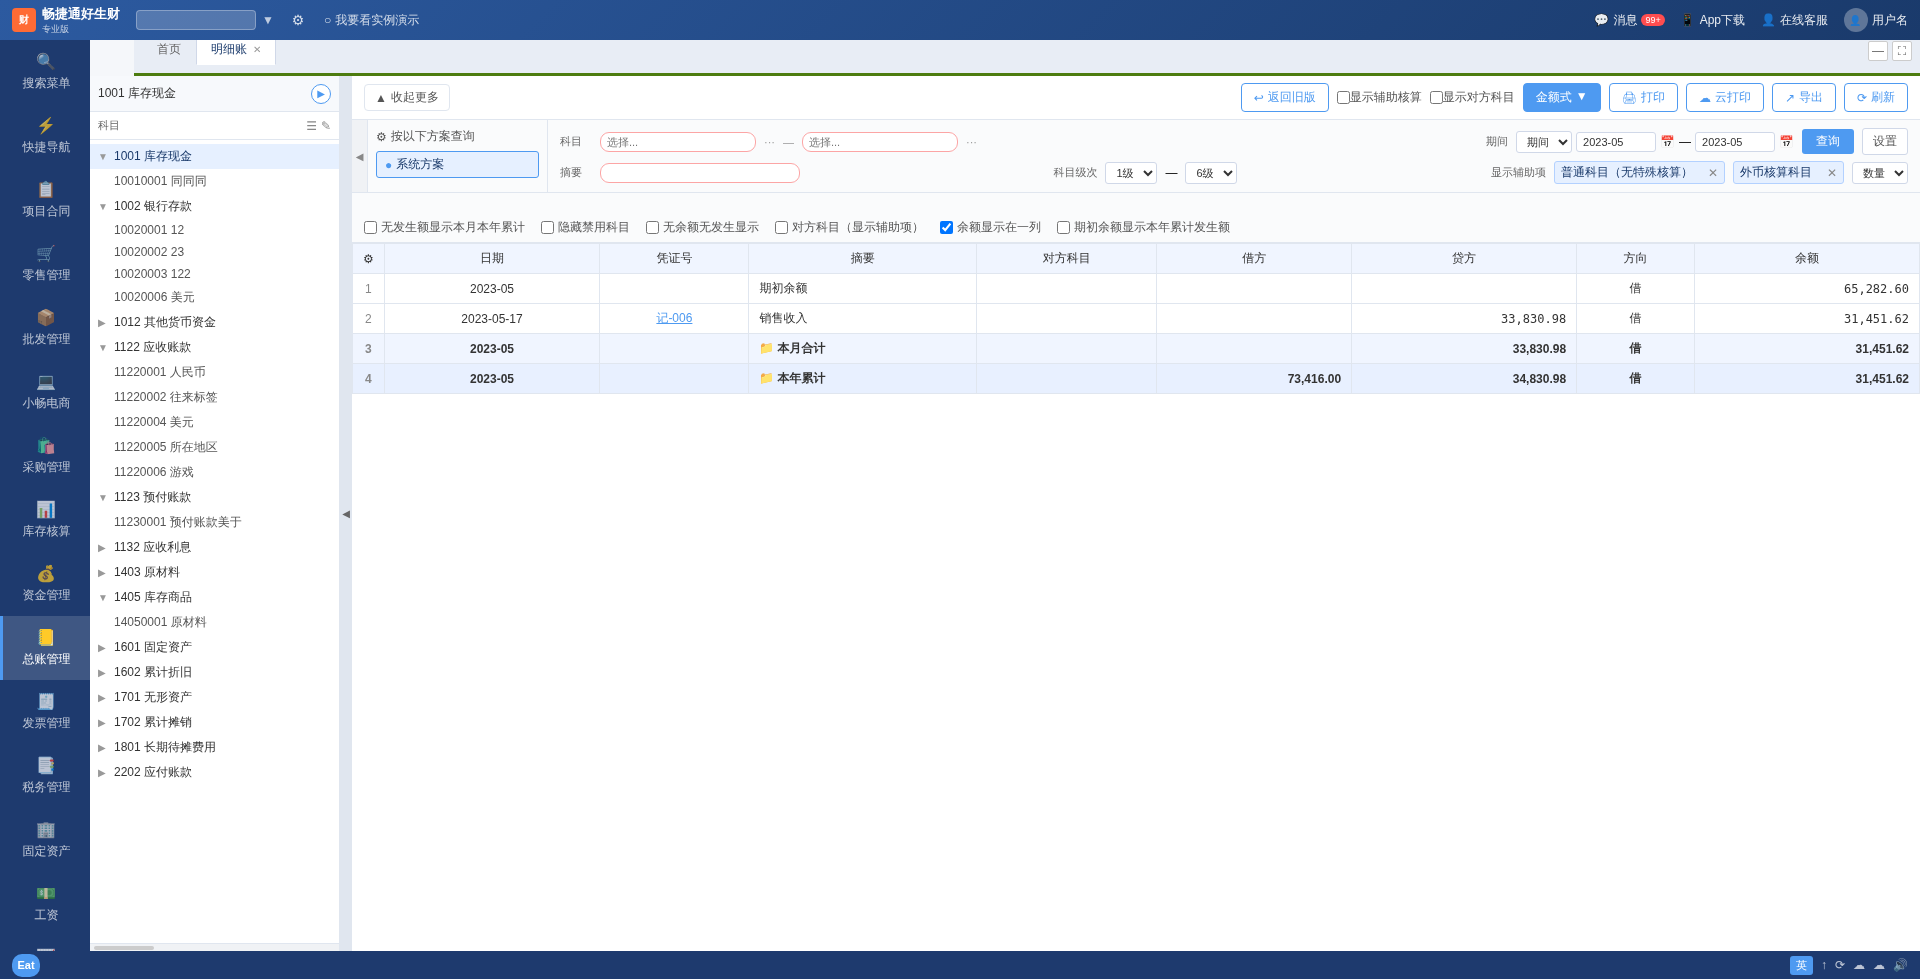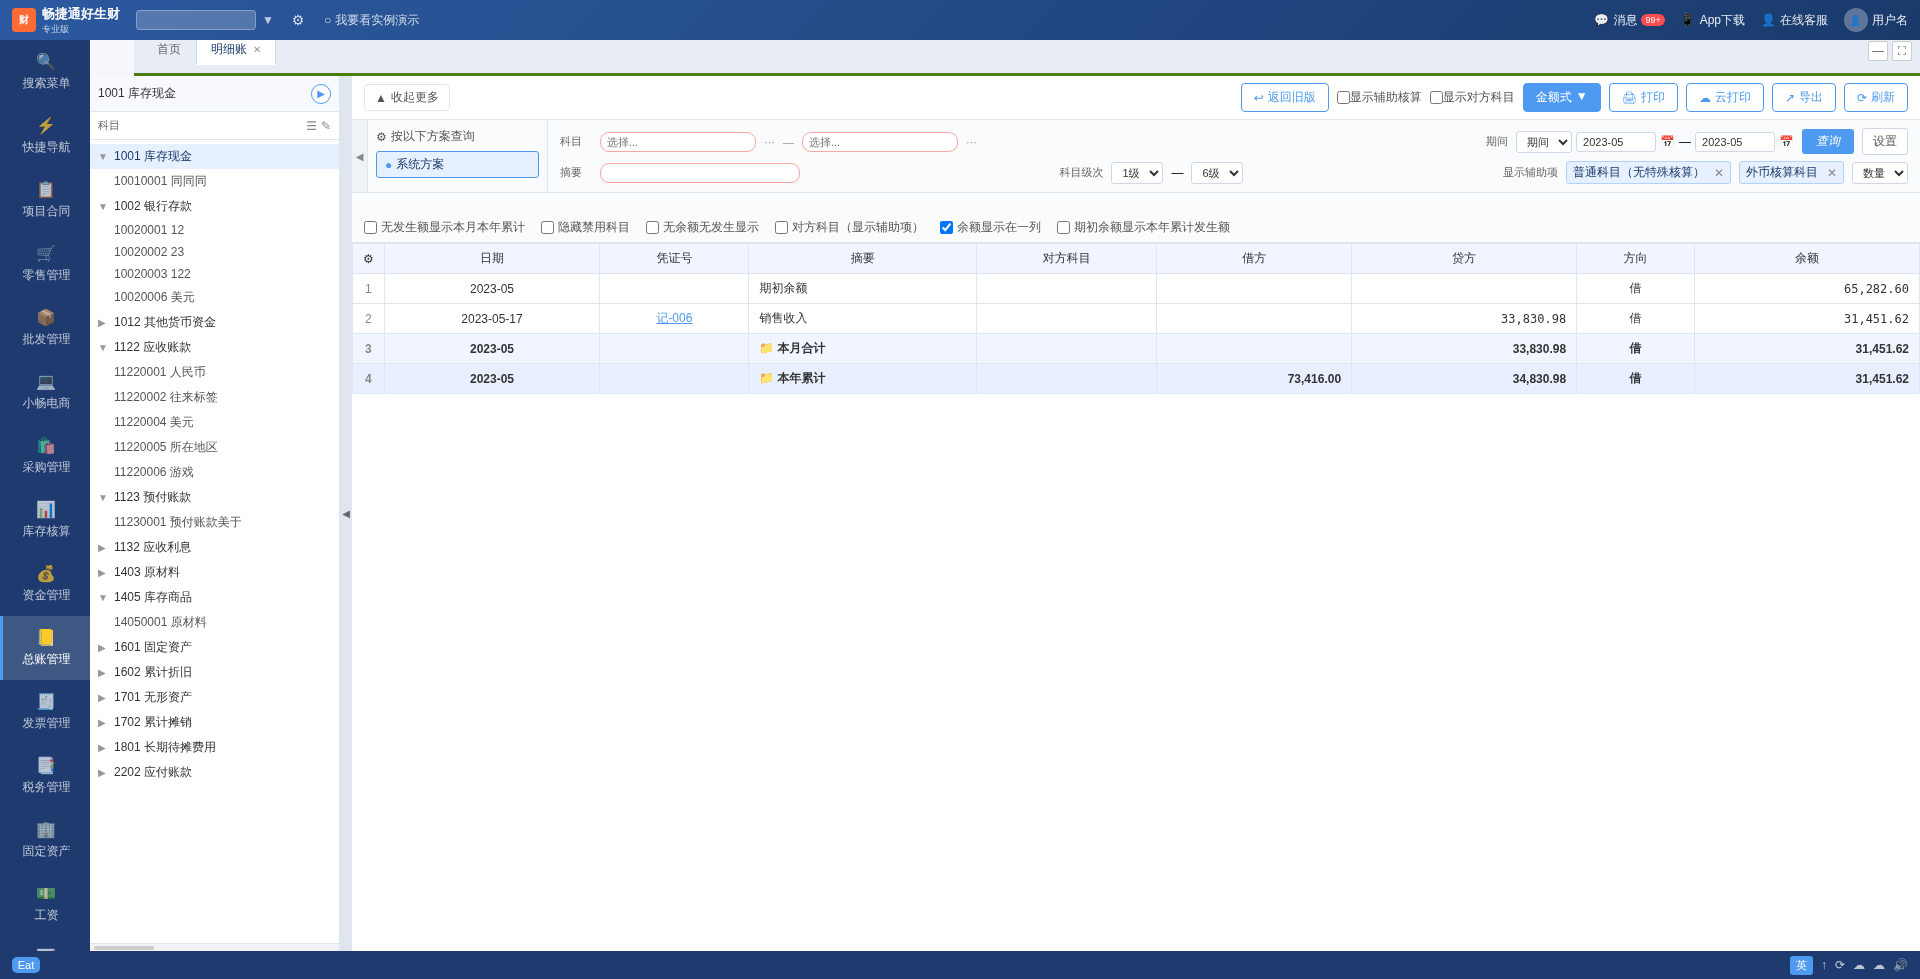--- a/index.html
+++ b/index.html
@@ -390,21 +390,21 @@
       padding: 3px 6px;
       font-size: 11px;
       color: #333;
       background: white;
       cursor: pointer;
     }
     .filter-separator { color: #999; font-size: 11px; }
     .filter-tag {
       display: flex;
       align-items: center;
-      gap: 9px;
+      gap: 15px;
       background: #e6f0ff;
       border: 1px solid #b3d1ff;
       border-radius: 3px;
       padding: 2px 6px;
       font-size: 11px;
       color: #1a3a6b;
     }
     .filter-tag-close { cursor: pointer; color: #888; }
     .date-range {
       display: flex;
@@ -421,21 +421,20 @@
       width: 80px;
     }
     .query-btn {
       padding: 4px 14px;
       background: #4e9af1;
       color: white;
       border: none;
       border-radius: 3px;
       cursor: pointer;
       font-size: 12px;
-      font-style: italic;
     }
     .settings-btn {
       padding: 4px 10px;
       background: white;
       color: #555;
       border: 1px solid #d0d8e8;
       border-radius: 3px;
       cursor: pointer;
       font-size: 12px;
     }
@@ -556,30 +555,30 @@
       height: 28px;
       background: #1e3a6e;
       display: flex;
       align-items: center;
       padding: 0 12px;
       gap: 8px;
       flex-shrink: 0;
     }
     .status-btn {
       width: 28px;
-      height: 16px;
+      height: 23px;
       background: #4e9af1;
-      border-radius: 5px;
+      border-radius: 10px;
       display: flex;
       align-items: center;
       justify-content: center;
       cursor: pointer;
       color: white;
       font-size: 11px;
-      font-weight: normal;
+      font-weight: bold;
     }
     .status-icons {
       display: flex;
       align-items: center;
       gap: 8px;
       margin-left: auto;
     }
     .status-icon {
       color: rgba(255,255,255,0.7);
       font-size: 12px;

